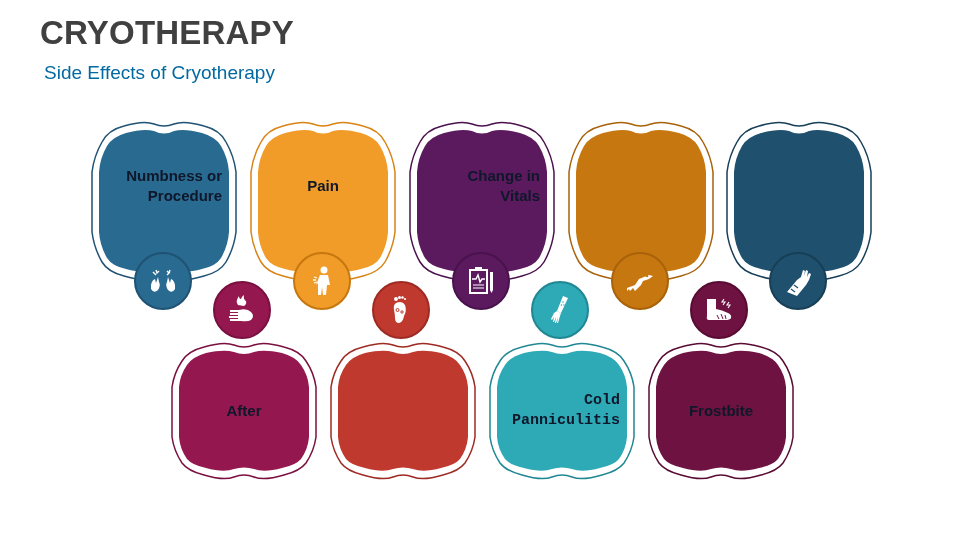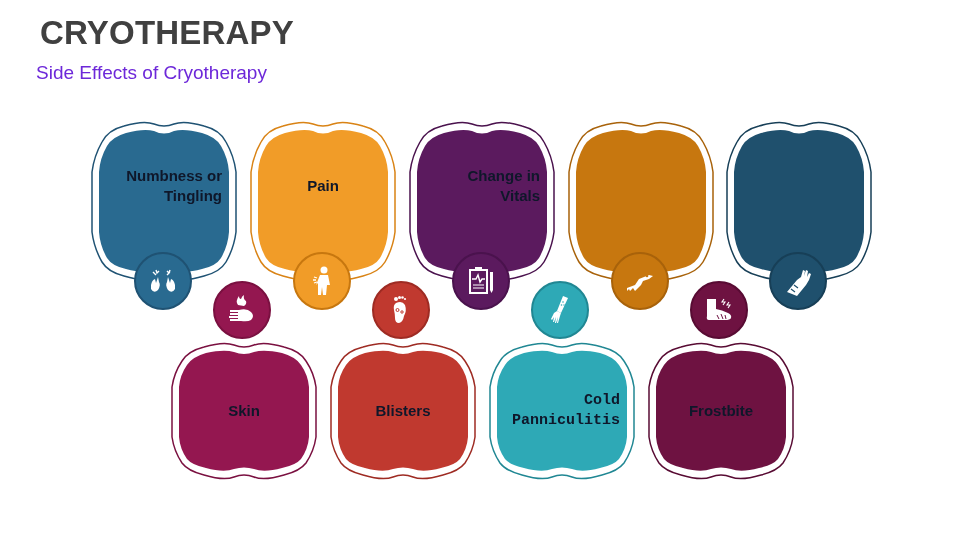--- a/index.html
+++ b/index.html
@@ -1,19 +1,19 @@
 <!DOCTYPE html>
 <html><head>
 <meta charset="utf-8">
 <style>
   html, body { margin:0; padding:0; }
   body { width:960px; height:540px; background:#ffffff; position:relative; overflow:hidden;
          font-family:"Liberation Sans","DejaVu Sans",sans-serif; }
   .title { position:absolute; left:40px; top:14px; font-size:33px; font-weight:bold; color:#404040; letter-spacing:0.2px; }
-  .subtitle { position:absolute; left:36px; top:62px; font-size:19px; color:#6d28d9; }
+  .subtitle { position:absolute; left:44px; top:62px; font-size:19px; color:#0369a1; }
   .card { position:absolute; width:152px; height:178px; }
   .card.bottom { height:152px; }
   .card svg.shape { position:absolute; left:0; top:0; width:100%; height:100%; overflow:visible; }
   .card .label { position:absolute; left:18px; right:18px; top:0; bottom:0; display:flex; 
                  align-items:center; justify-content:center; text-align:right; color:#0f172a;
                  font-size:15px; font-weight:bold; line-height:20px; }
   .card .label .note { font-style:italic; font-size:12px; line-height:17px; font-weight:bold; }
   .card.top .label { padding-bottom:30px; box-sizing:border-box; }
   .badge { position:absolute; width:58px; height:58px; border-radius:50%; box-sizing:border-box;
            display:flex; align-items:center; justify-content:center; }
@@ -34,21 +34,21 @@
     </linearGradient>
   </defs>
 </svg>
 
 <div class="card top" style="left:88px; top:112px;">
   <svg class="shape" viewBox="0 0 152 178" preserveAspectRatio="none">
     <path d="M14 30 Q20 18 36 14 Q56 8 66 12 Q76 16 86 12 Q96 8 116 14 Q132 18 138 30 Q146 44 148 60 L148 120 Q146 136 138 150 Q132 160 116 164 Q96 170 86 166 Q76 162 66 166 Q56 170 36 164 Q20 160 14 150 Q6 136 4 120 L4 60 Q6 44 14 30 Z" fill="#ffffff" stroke="#1f5273" stroke-width="1.5"></path>
     <path d="M19 34 Q24 25 38 21 Q56 16 66 19 Q76 24 86 19 Q96 16 114 21 Q128 25 133 34 Q140 46 141 60 L141 120 Q140 134 133 146 Q128 154 114 157 Q96 162 86 158 Q76 155 66 158 Q56 162 38 157 Q24 154 19 146 Q12 134 11 120 L11 60 Q12 46 19 34 Z" fill="#296a90"></path>
   </svg>
   <div class="label">
-    <span>Numbness or Tingling</span>
+    <span>Numbness or Procedure</span>
   </div>
 </div>
 <div class="badge" style="left:134px; top:252px; background:#296a90; border:2px solid #1f5273;">
   <svg viewBox="0 0 34 34">
     <path d="M5 21 q1-5 4-6 l1 4 l2-6 l1 5 q2 3-1 8 q-4 4-7-1z" fill="#fff"></path>
     <path d="M29 21 q-1-5-4-6 l-1 4 l-2-6 l-1 5 q-2 3 1 8 q4 4 7-1z" fill="#fff"></path>
     <path d="M7 8 l3 3 M10 6 l1 3 l2-2 M24 8 l-3 3 M24 6 l-1 3 l-2-2" stroke="#fff" stroke-width="1.4" fill="none"></path>
   </svg>
 </div>
 
@@ -113,38 +113,35 @@
     <path d="M10 25 l4 3 M13 21 l4 3" stroke="#1f506d" stroke-width="1.2"></path>
   </svg>
 </div>
 
 <div class="card bottom" style="left:168px; top:335px;">
   <svg class="shape" viewBox="0 0 152 152" preserveAspectRatio="none">
     <path d="M14 26 Q20 16 36 12 Q56 6 66 10 Q76 14 86 10 Q96 6 116 12 Q132 16 138 26 Q146 38 148 52 L148 102 Q146 116 138 128 Q132 136 116 140 Q96 146 86 142 Q76 138 66 142 Q56 146 36 140 Q20 136 14 128 Q6 116 4 102 L4 52 Q6 38 14 26 Z" fill="#ffffff" stroke="#7a1040" stroke-width="1.5"></path>
     <path d="M19 30 Q24 22 38 18 Q56 14 66 17 Q76 21 86 17 Q96 14 114 18 Q128 22 133 30 Q140 40 141 52 L141 102 Q140 114 133 124 Q128 130 114 133 Q96 138 86 134 Q76 131 66 134 Q56 138 38 133 Q24 130 19 124 Q12 114 11 102 L11 52 Q12 40 19 30 Z" fill="#941750"></path>
   </svg>
   <div class="label">
-    <span>Skin</span>
+    <span>After</span>
   </div>
 </div>
 <div class="badge" style="left:213px; top:281px; background:#941750; border:2px solid #7a1040;">
   <svg viewBox="0 0 34 34">
     <path d="M13 12 q-3-4 1-9 q0 3 2 3 q1-3 3-4 q-1 4 2 6 q1 3-2 5 z" fill="#fff"></path>
     <path d="M5 17 h9 q8-2 12 2 q4 4 0 8 q-3 2-10 1 h-11 v-2 h8 v-1 h-9 v-2 h9 v-1 h-8 v-2 h8 v-1 h-8 z" fill="#fff"></path>
   </svg>
 </div>
 
 <div class="card bottom" style="left:327px; top:335px;">
   <svg class="shape" viewBox="0 0 152 152" preserveAspectRatio="none">
     <path d="M14 26 Q20 16 36 12 Q56 6 66 10 Q76 14 86 10 Q96 6 116 12 Q132 16 138 26 Q146 38 148 52 L148 102 Q146 116 138 128 Q132 136 116 140 Q96 146 86 142 Q76 138 66 142 Q56 146 36 140 Q20 136 14 128 Q6 116 4 102 L4 52 Q6 38 14 26 Z" fill="#ffffff" stroke="#9e2b23" stroke-width="1.5"></path>
     <path d="M19 30 Q24 22 38 18 Q56 14 66 17 Q76 21 86 17 Q96 14 114 18 Q128 22 133 30 Q140 40 141 52 L141 102 Q140 114 133 124 Q128 130 114 133 Q96 138 86 134 Q76 131 66 134 Q56 138 38 133 Q24 130 19 124 Q12 114 11 102 L11 52 Q12 40 19 30 Z" fill="#c0392f"></path>
   </svg>
-  <div class="label">
-    <span>Blisters</span>
-  </div>
 </div>
 <div class="badge" style="left:372px; top:281px; background:#c0392f; border:2px solid #9e2b23;">
   <svg viewBox="0 0 34 34">
     <path d="M12 10 q6-3 9 2 q2 6-1 11 q-1 6-5 7 q-4 0-4-5 q0-4-1-8 q-1-5 2-7 z" fill="#fff"></path>
     <circle cx="12" cy="6" r="2" fill="#fff"></circle>
       <circle cx="15.5" cy="4.5" r="1.5" fill="#fff"></circle>
     <circle cx="18.5" cy="4.5" r="1.3" fill="#fff"></circle>
       <circle cx="21" cy="6" r="1.1" fill="#fff"></circle>
     <circle cx="13.5" cy="17" r="1.5" fill="none" stroke="#c0392f"></circle>
       <circle cx="18" cy="19" r="1.2" fill="none" stroke="#c0392f"></circle>

